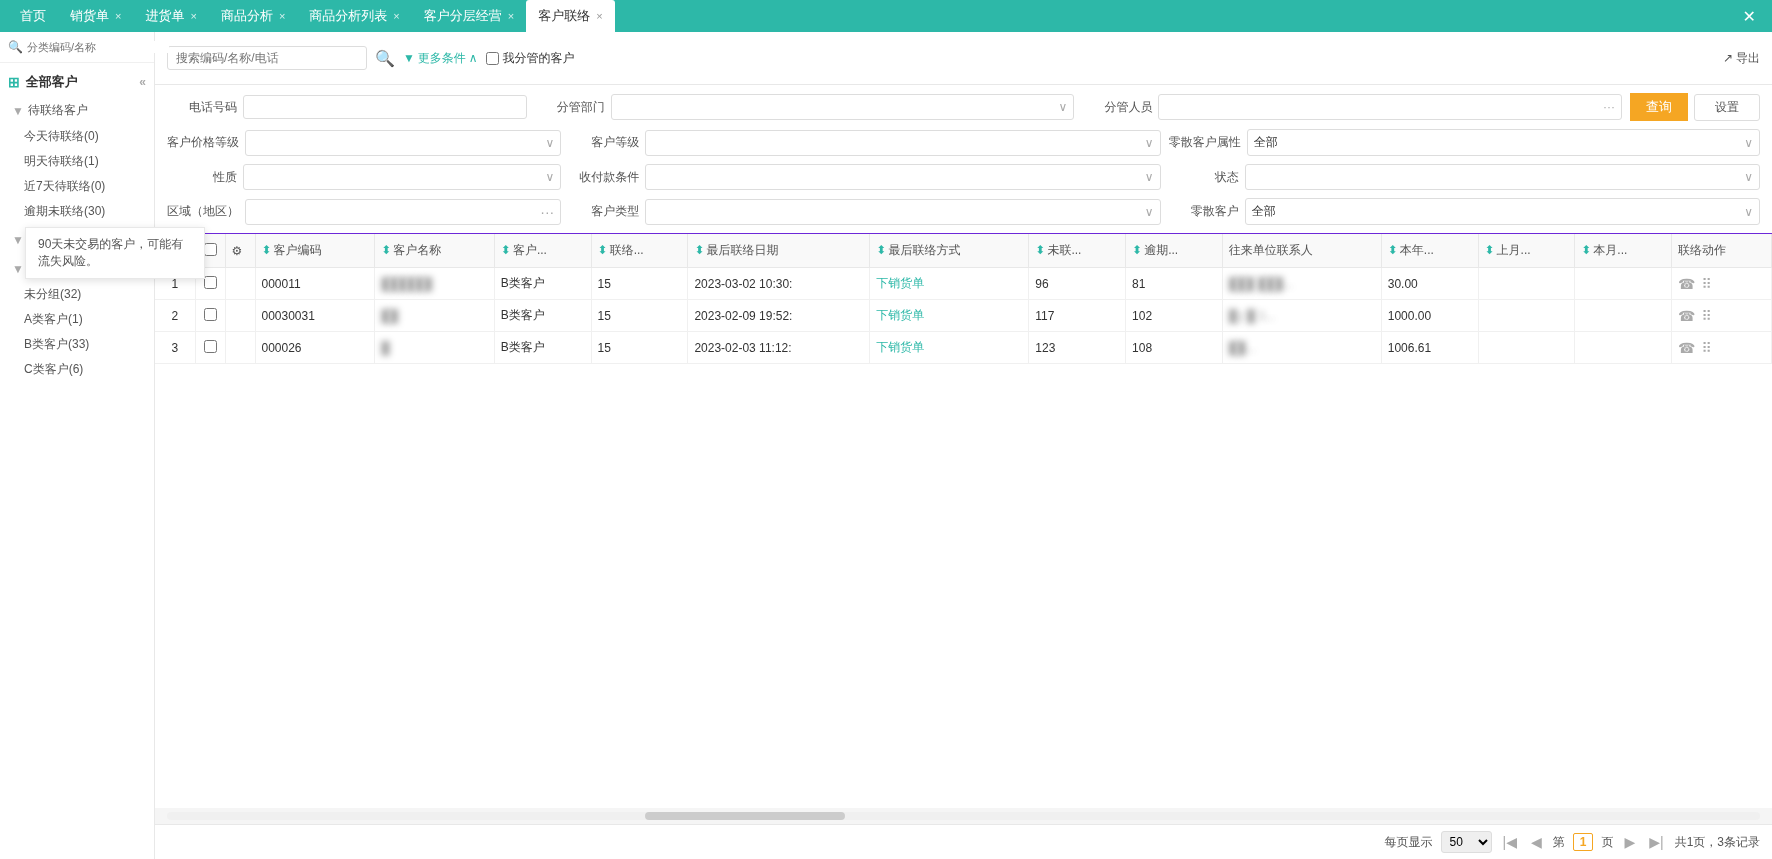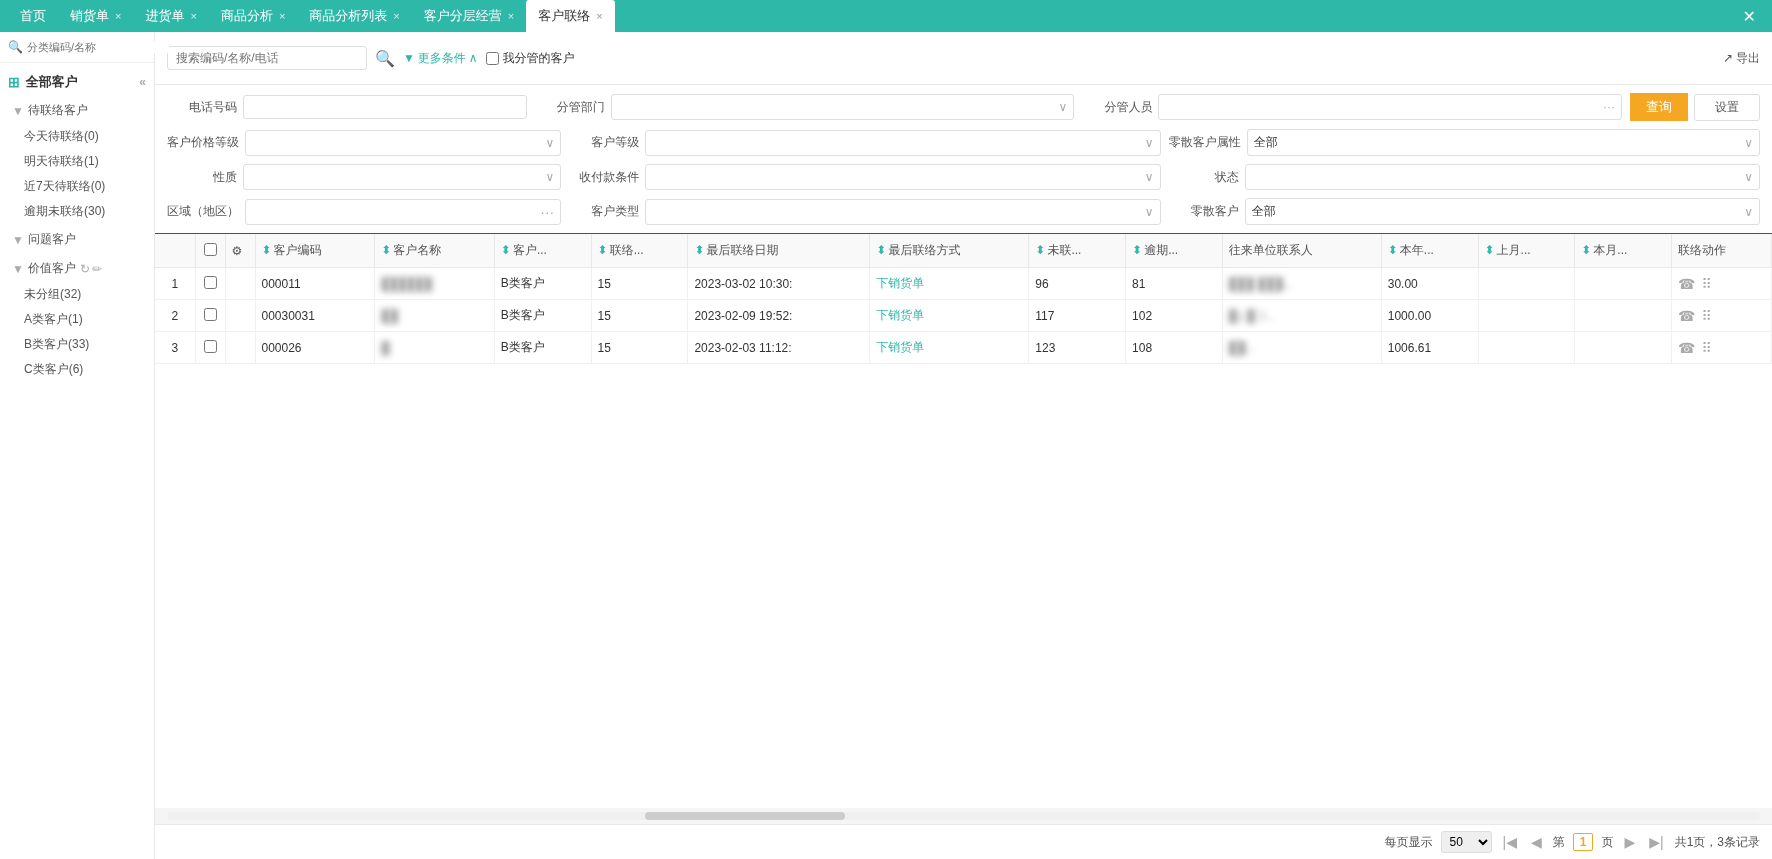--- a/index.html
+++ b/index.html
@@ -432,20 +432,23 @@
         </div>
         <div class="sidebar-subsection">
           <div class="sidebar-subitem">未分组(32)</div>
           <div class="sidebar-subitem">A类客户(1)</div>
           <div class="sidebar-subitem">B类客户(33)</div>
           <div class="sidebar-subitem">C类客户(6)</div>
         </div>
       </div>
     </div>
 
+    <div class="tooltip-box">
+      90天未交易的客户，可能有流失风险。
+    </div>
   </div>
 
   <div class="content-area">
 
     <div class="filter-bar">
       <input class="filter-search-input" type="text" placeholder="搜索编码/名称/电话" style="">
       <button class="filter-search-btn">🔍</button>
       <button class="more-conditions-btn">
         <span>▼</span>
         <span>更多条件</span>

